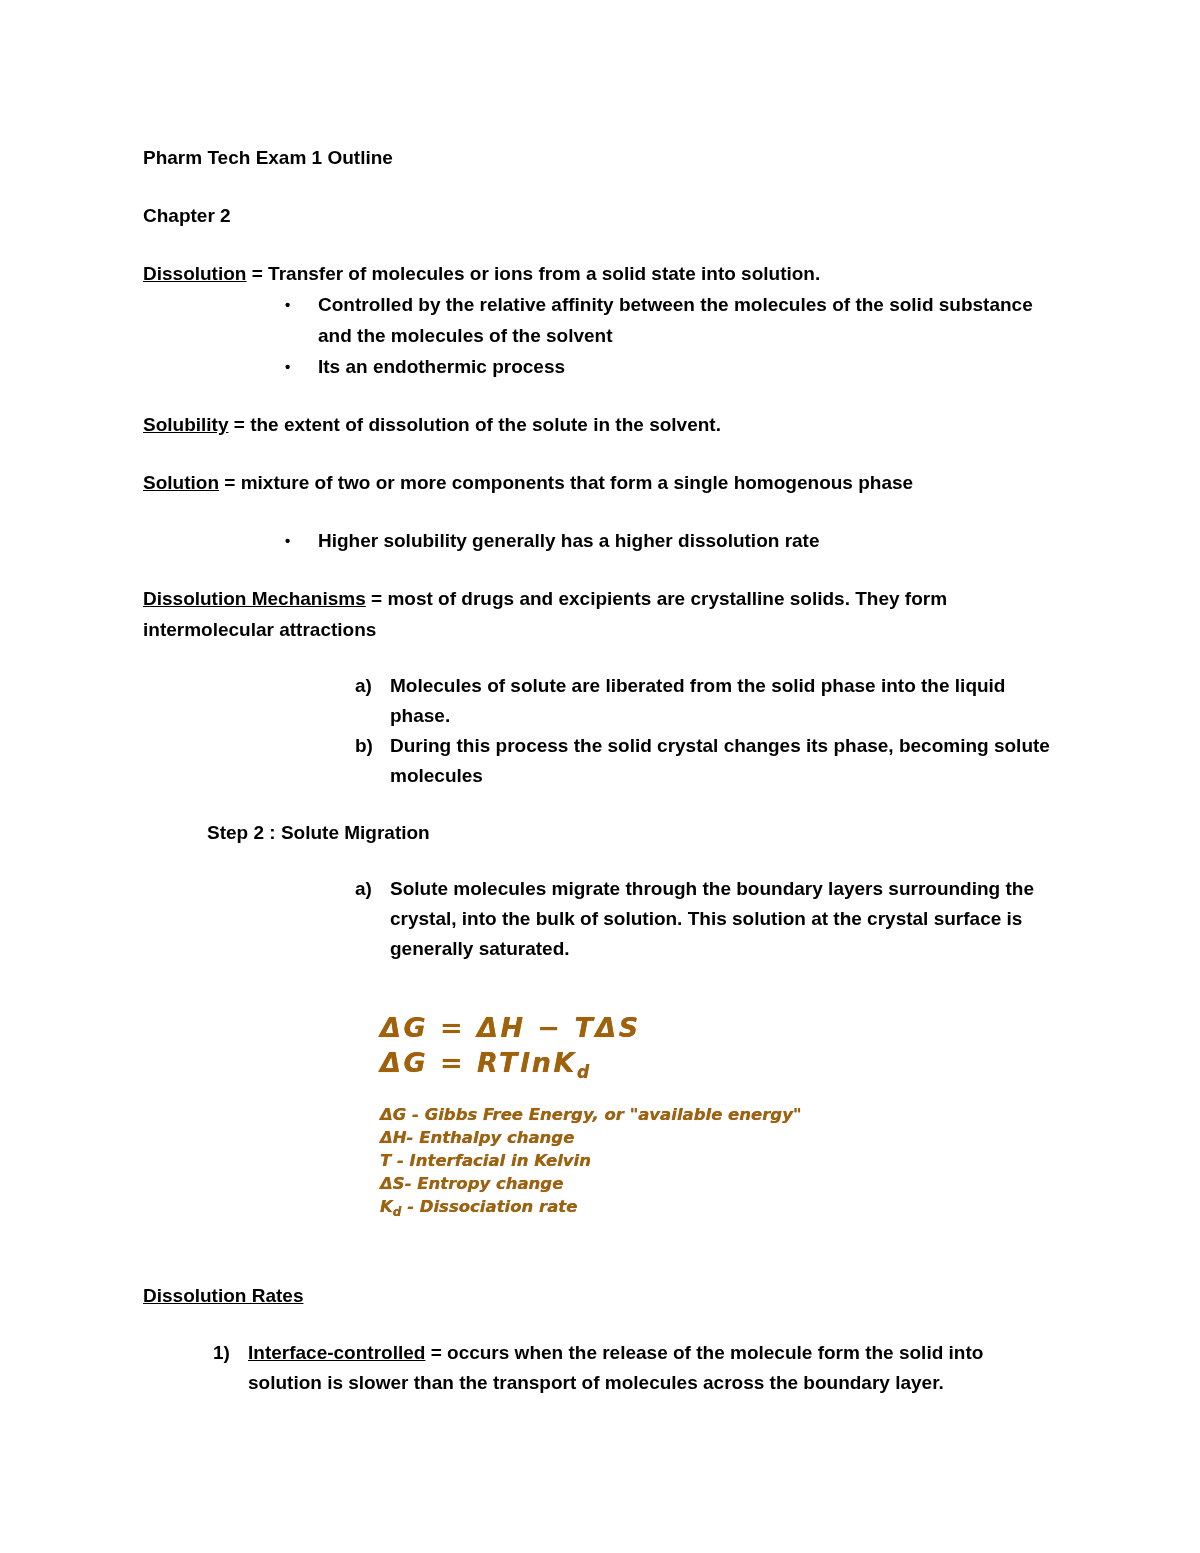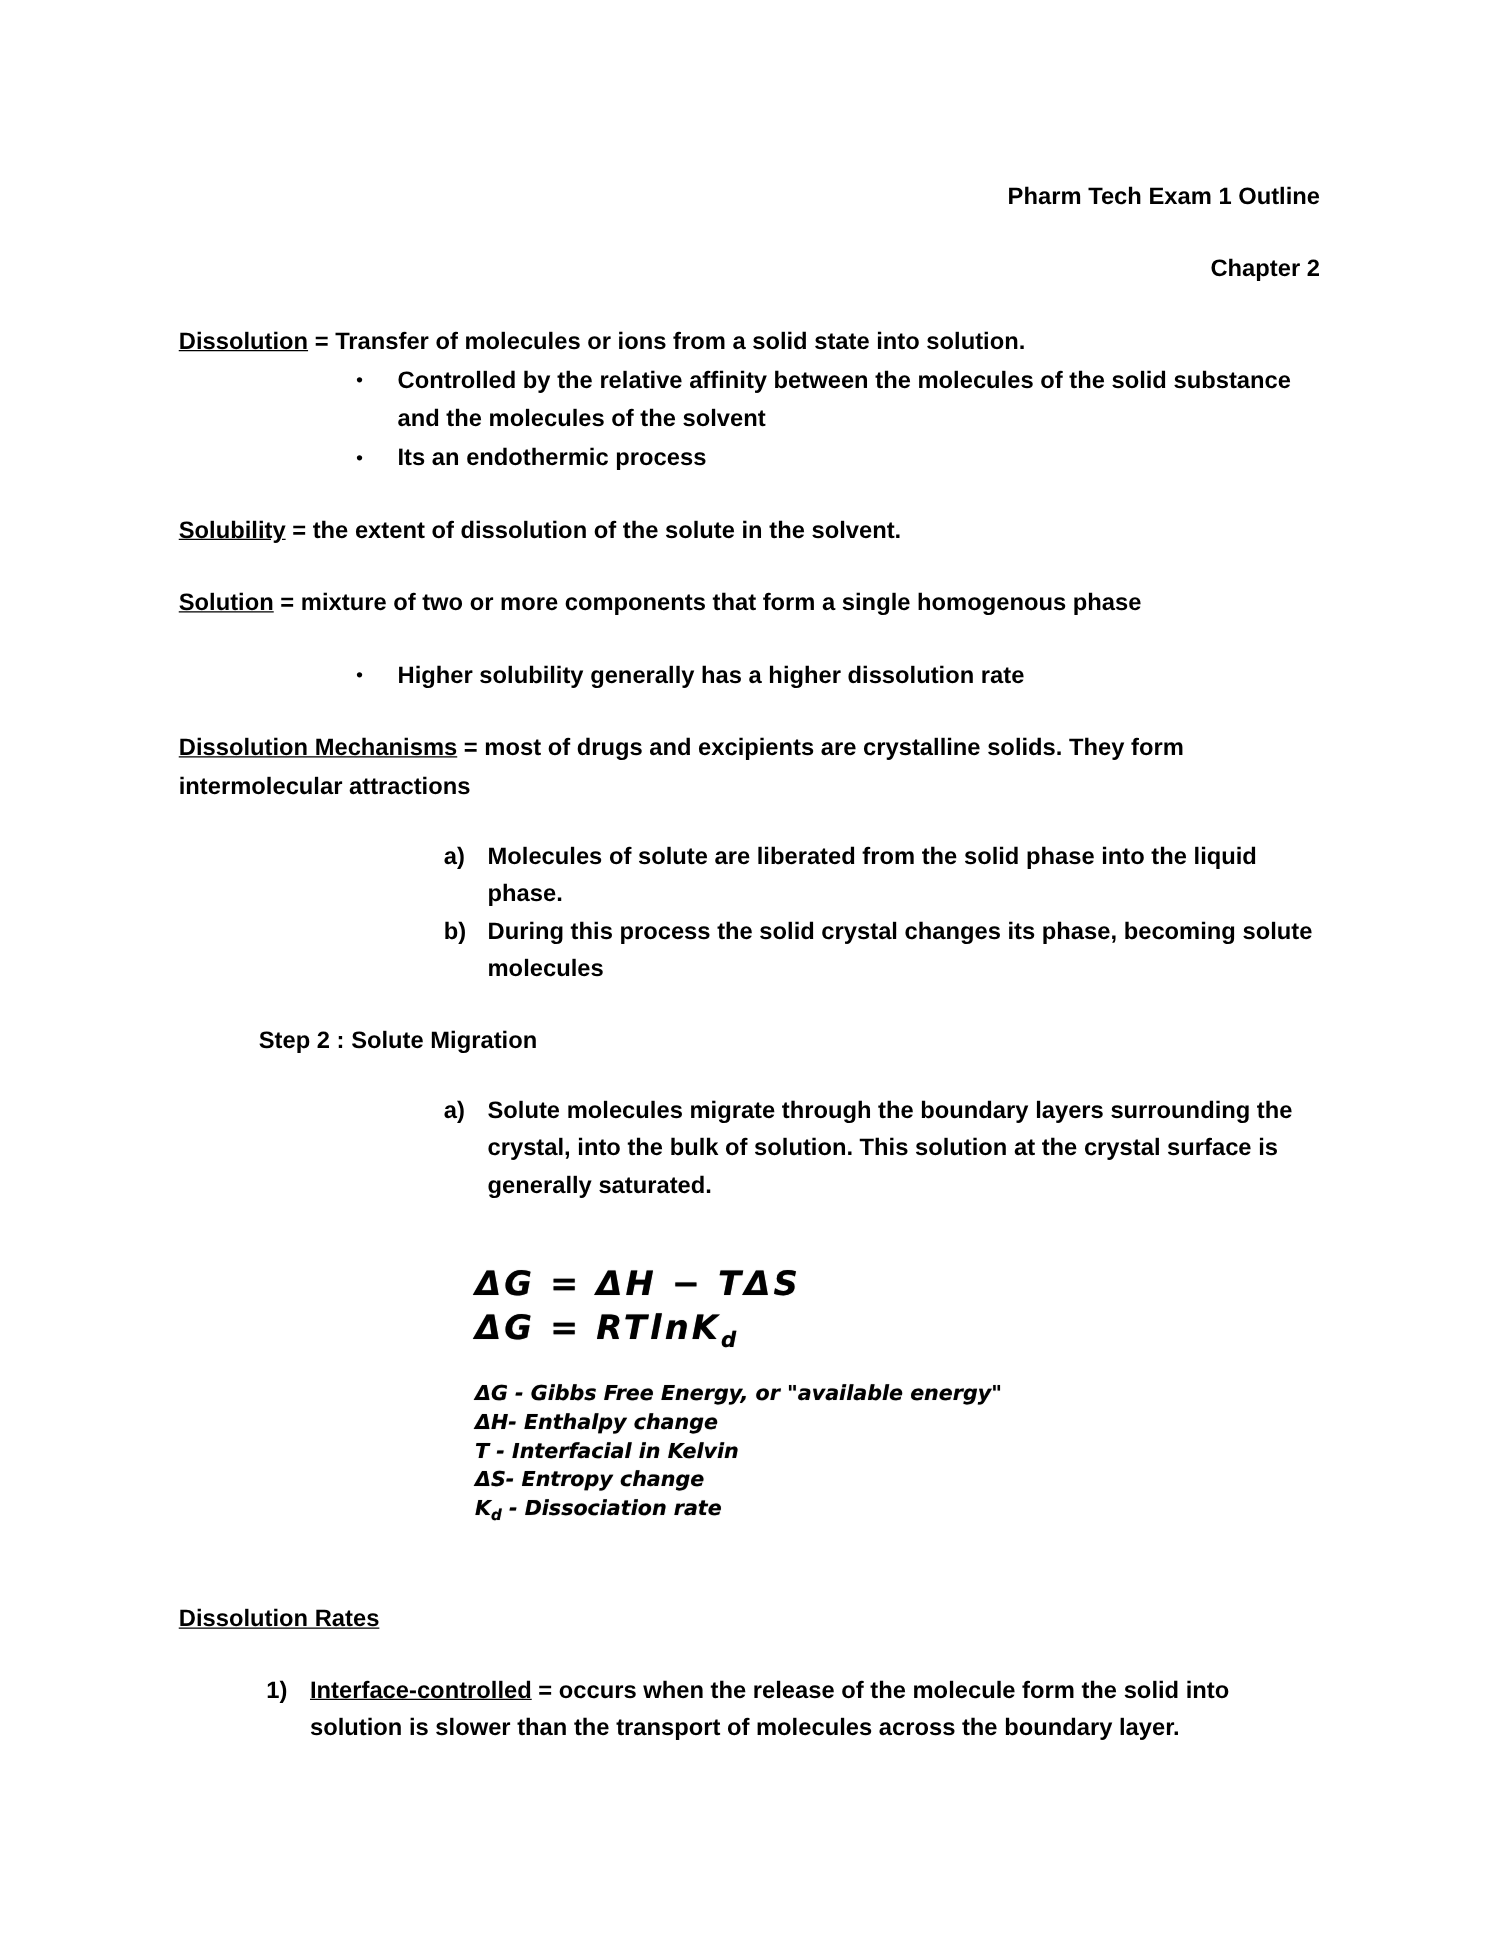--- a/index.html
+++ b/index.html
@@ -14,21 +14,21 @@
     font-size: 19px;
     color: #000000;
     -webkit-font-smoothing: antialiased;
   }
   .page {
     width: 1200px;
     min-height: 1553px;
     padding: 142px 144px 60px 143px;
     background: #ffffff;
   }
-  .center { text-align: right; }
+  .center { text-align: left; }
   .line { line-height: 31px; }
   .para { margin-top: 27px; line-height: 31px; }
   .term { text-decoration: underline; }
 
   
   .bullet-row {
     display: flex;
     margin-left: 142px;
     line-height: 31px;
   }
@@ -63,21 +63,21 @@
     margin-top: 27px;
     margin-bottom: 60px;
     line-height: 30px;
   }
   .num-item .label { width: 35px; flex-shrink: 0; }
   .num-item .ltext { flex: 1; }
 
   
   .eq-figure {
     margin: 46px 0 0 237px;
-    color: #000000;
+    color: #a16207;
     font-style: italic;
     text-shadow: 0 0 0.7px rgba(0,0,0,0.55);
   }
   .eq-line {
     font-family: "DejaVu Sans", sans-serif;
     font-size: 27px;
     font-weight: 700;
     letter-spacing: 2.5px;
     line-height: 35px;
   }

